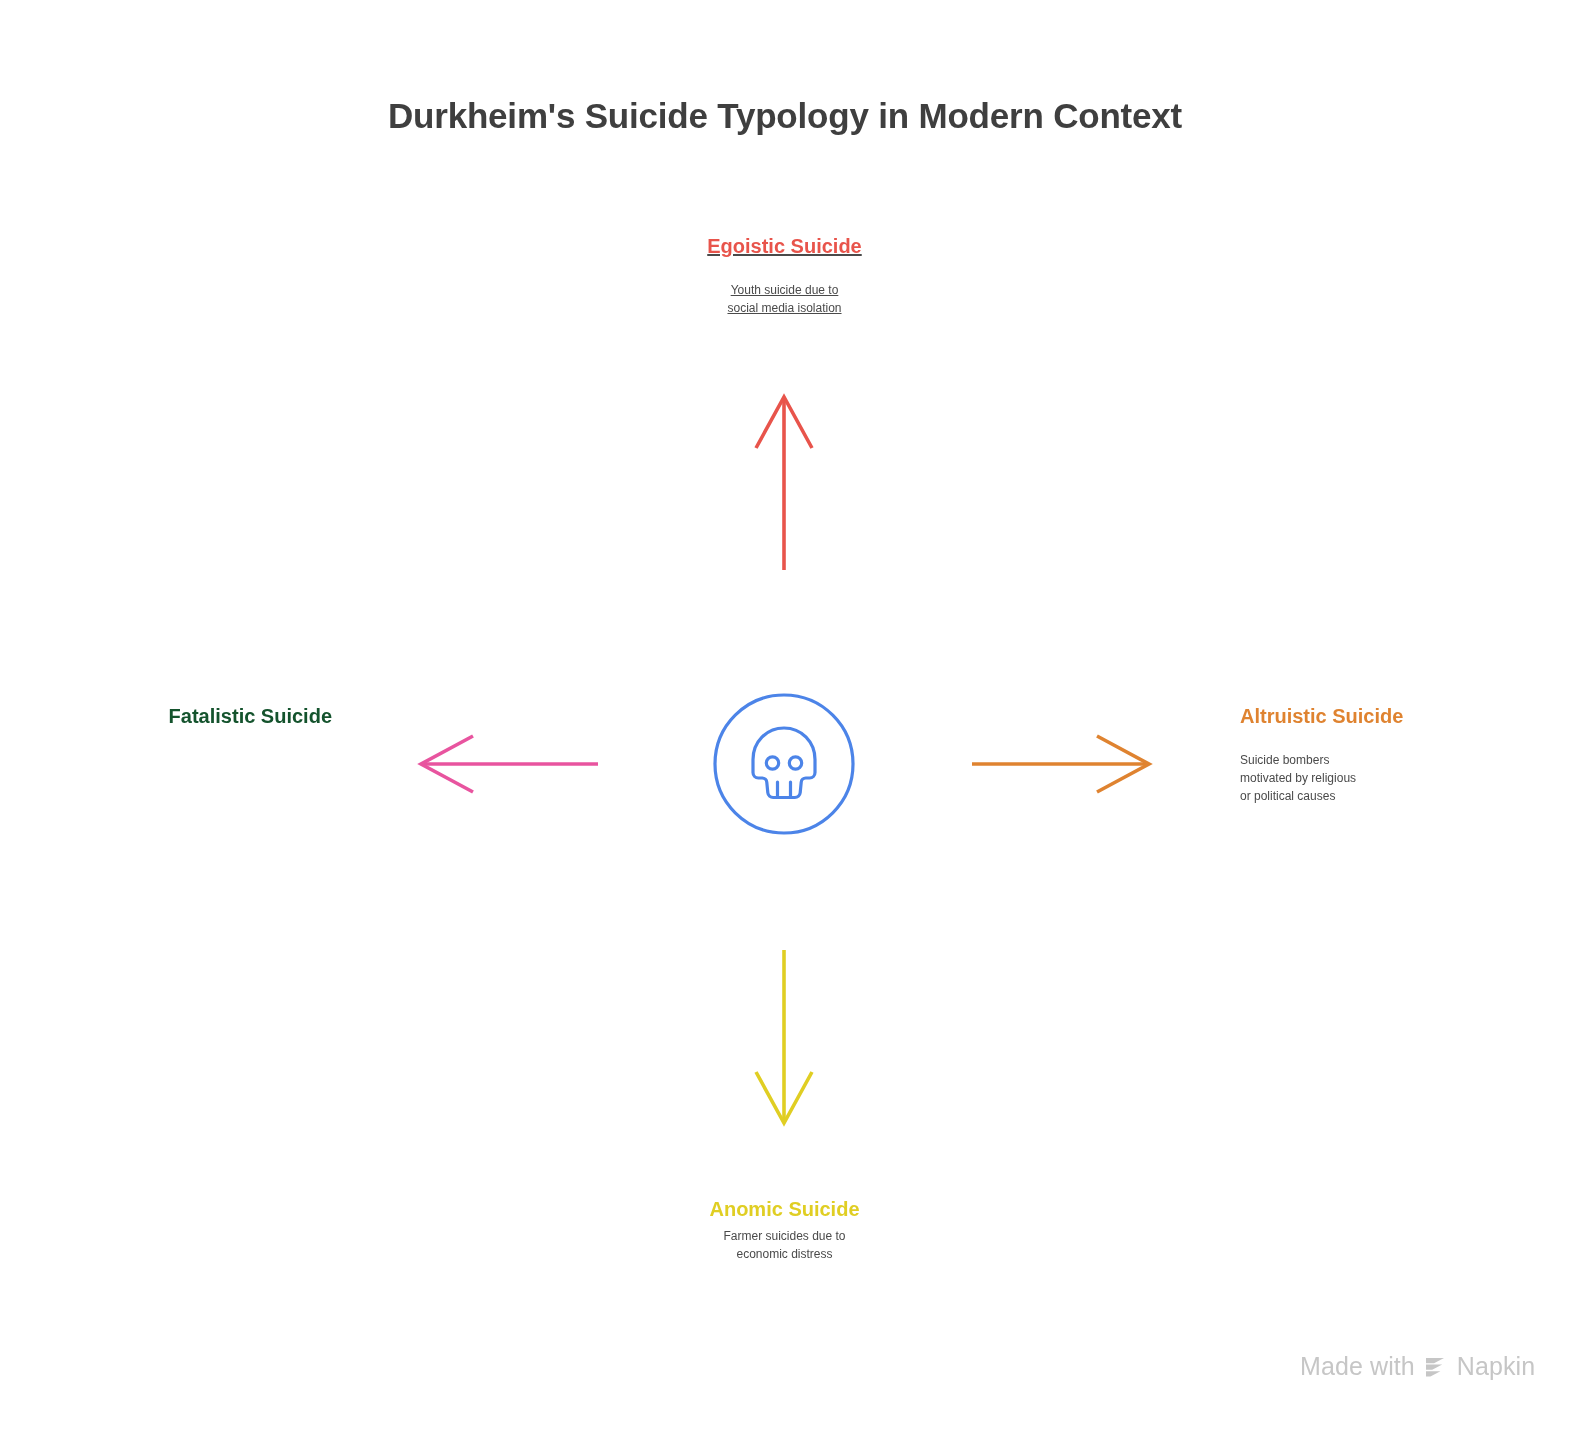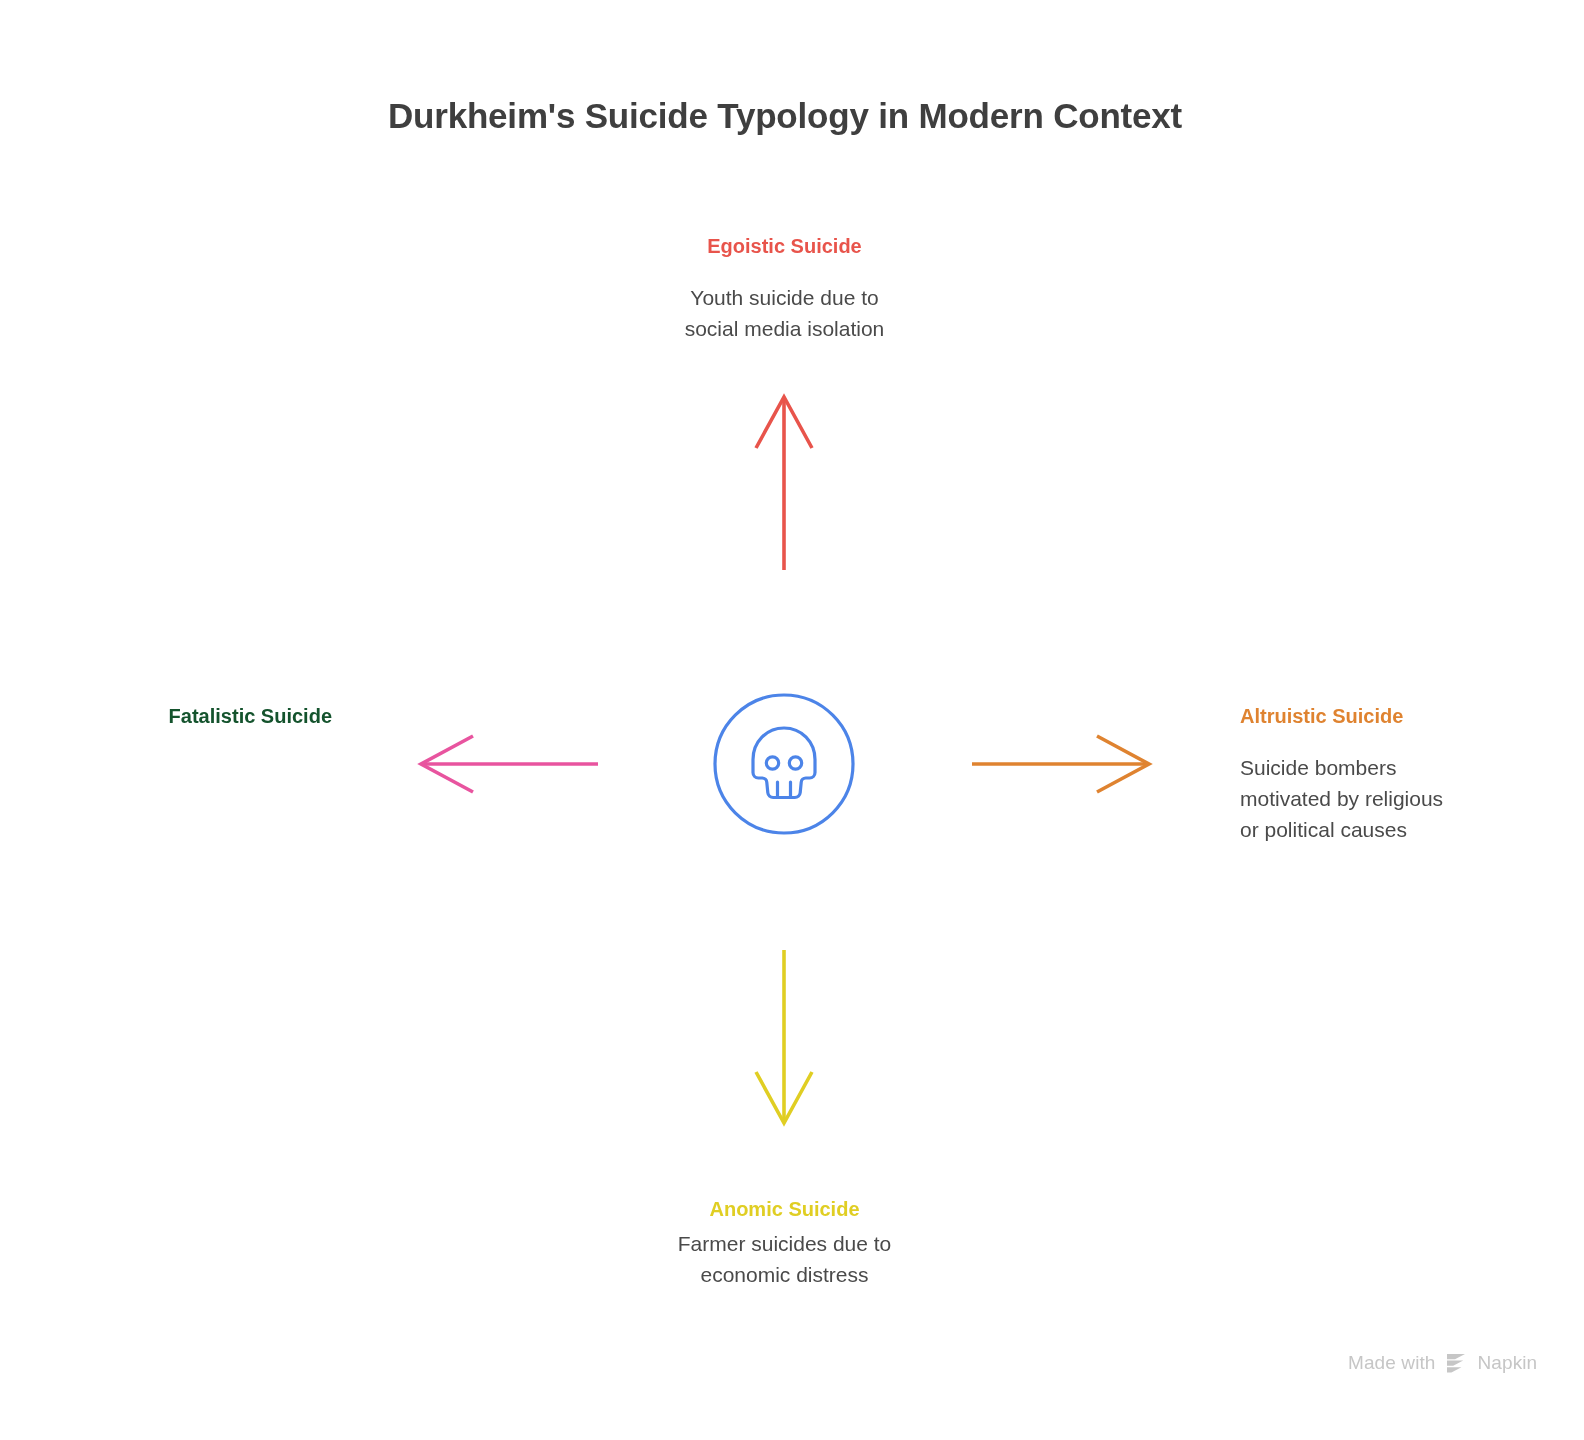--- a/index.html
+++ b/index.html
@@ -39,33 +39,34 @@
   .node {
     position: absolute;
   }
   .node-label {
     font-size: 20px;
     font-weight: bold;
     line-height: 1.25;
     margin: 0;
   }
   .node-desc {
-    font-size: 21px;
+    font-size: 12px;
     line-height: 1.48;
     color: #4a4a4a;
     margin: 0;
     white-space: pre-line;
   }
 
   
   #node-top {
     top: 234px;
     left: 592px;
     width: 385px;
     text-align: center;
+    text-decoration: underline;
   }
   #node-top .node-desc { margin-top: 23px; }
 
   
   #node-bottom {
     top: 1197px;
     left: 592px;
     width: 385px;
     text-align: center;
   }
@@ -107,23 +108,22 @@
 
   
   #watermark {
     position: absolute;
     top: 1352px;
     left: 1300px;
     display: flex;
     align-items: center;
     gap: 9px;
     color: #c6c6c6;
-    font-size: 19px;
+    font-size: 25px;
     letter-spacing: 0.1px;
-    margin-left: 48px;
   }
   #watermark .wm-logo { display: block; }
 </style>
 </head>
 <body>
 
 <div class="canvas">
 
   <div class="diagram-title">Durkheim's Suicide Typology in Modern Context</div>
 

